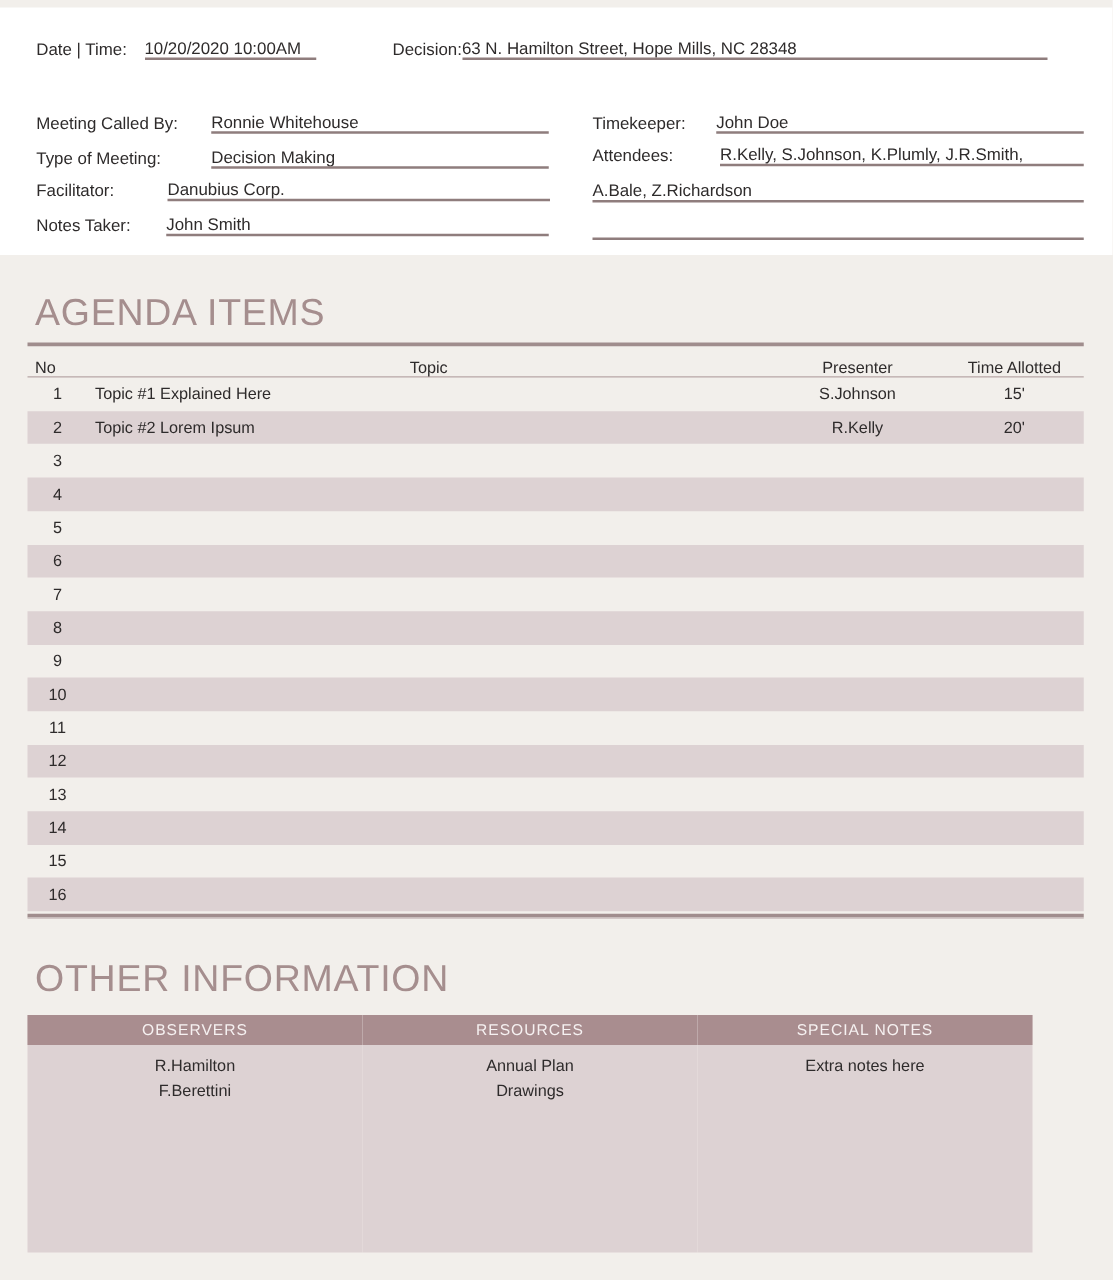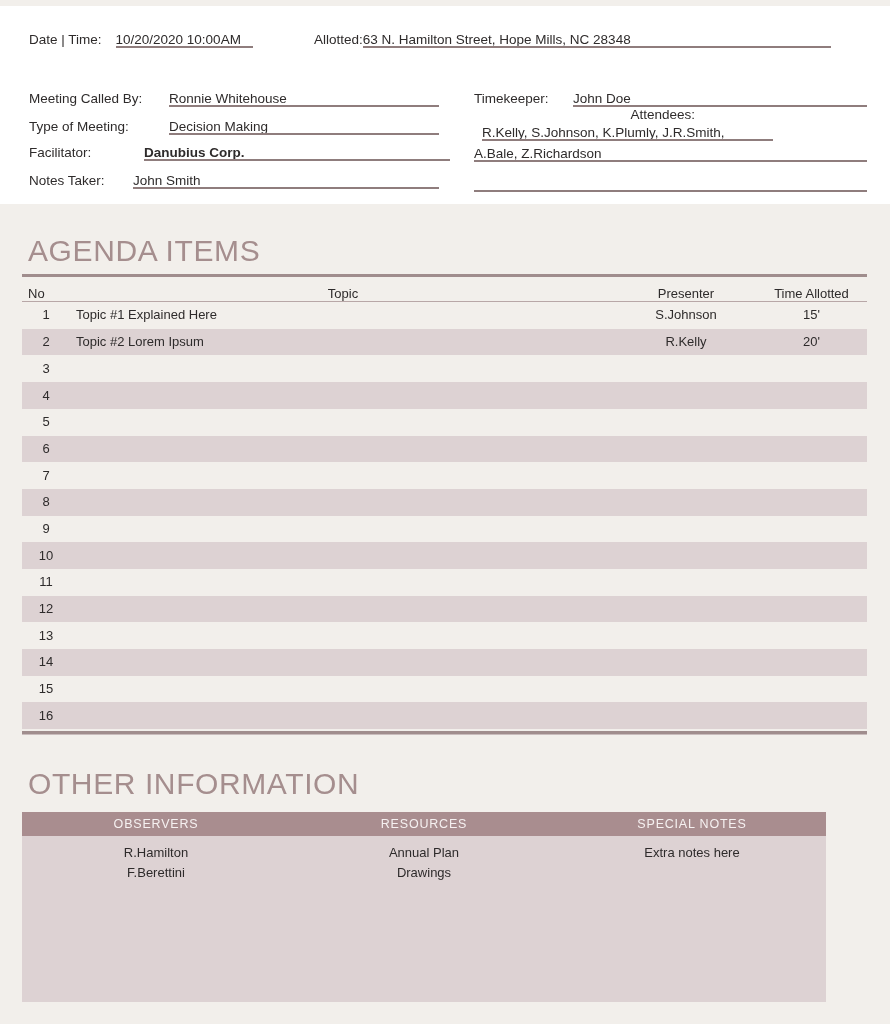--- a/index.html
+++ b/index.html
@@ -65,21 +65,21 @@
   #f-location  { left: 314px; top: 24px; }
 
   
   #f-calledby   { left: 29px; top: 83px; }
   #f-typemeet   { left: 29px; top: 111px; }
   #f-facilitator{ left: 29px; top: 137px; }
   #f-notestaker { left: 29px; top: 165px; }
 
   
   #f-timekeeper { left: 474px; top: 83px; }
-  #f-attendees  { left: 474px; top: 100px; flex-direction: column; }
+  #f-attendees  { left: 474px; top: 109px; }
   #f-attendees2 { left: 474px; top: 138px; }
 
   
   .body-area {
     position: absolute;
     left: 0;
     top: 204px;
     width: 890px;
     height: 820px;
     background: #f2efeb;
@@ -207,21 +207,21 @@
 
   <div class="field-row" id="f-date">
     <span class="field-label">Date | Time:</span>
     <span class="field-value-wrap" style="margin-left:14px;">
       <span class="field-value">10/20/2020 10:00AM</span>
       <span class="rule" style="left:0;right:-12px;bottom:0;"></span>
     </span>
   </div>
 
   <div class="field-row" id="f-location">
-    <span class="field-label">Allotted:</span>
+    <span class="field-label">Decision:</span>
     <span class="field-value-wrap" style="">
       <span class="field-value">63 N. Hamilton Street, Hope Mills, NC 28348</span>
       <span class="rule" style="left:0;width:468px;bottom:0;"></span>
     </span>
   </div>
 
   <div class="field-row" id="f-calledby">
     <span class="field-label" style="width:120px;">Meeting Called By:</span>
     <span class="field-value-wrap" style="margin-left:20px;">
       <span class="field-value">Ronnie Whitehouse</span>
@@ -232,21 +232,21 @@
   <div class="field-row" id="f-typemeet">
     <span class="field-label" style="width:120px;">Type of Meeting:</span>
     <span class="field-value-wrap" style="margin-left:20px;">
       <span class="field-value">Decision Making</span>
       <span class="rule" style="left:0;width:270px;bottom:0;"></span>
     </span>
   </div>
 
   <div class="field-row" id="f-facilitator">
     <span class="field-label" style="width:93px;">Facilitator:</span>
-    <span class="field-value-wrap" style="margin-left:22px;font-weight:bold;">
+    <span class="field-value-wrap" style="margin-left:12px;">
       <span class="field-value">Danubius Corp.</span>
       <span class="rule" style="left:0;width:306px;bottom:0;"></span>
     </span>
   </div>
 
   <div class="field-row" id="f-notestaker">
     <span class="field-label" style="width:93px;">Notes Taker:</span>
     <span class="field-value-wrap" style="margin-left:11px;">
       <span class="field-value">John Smith</span>
       <span class="rule" style="left:0;width:306px;bottom:0;"></span>

